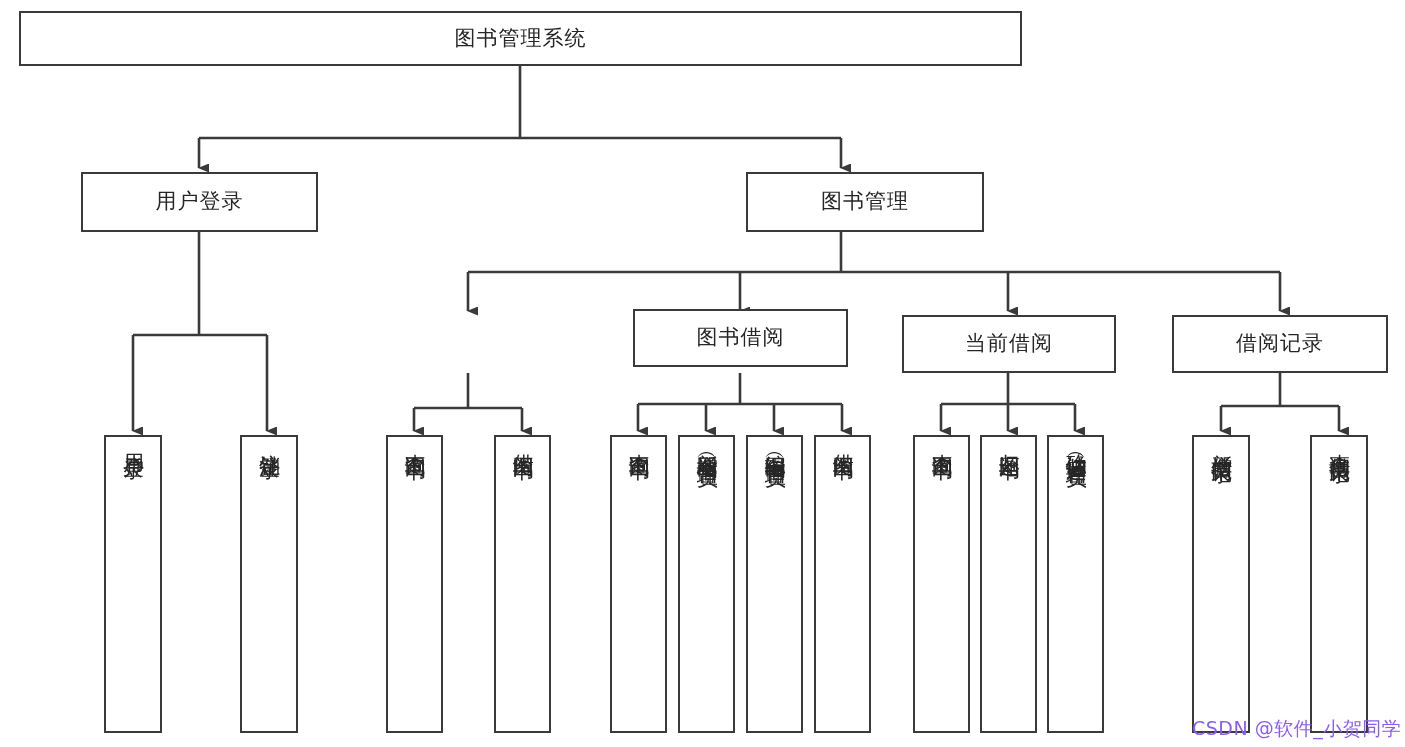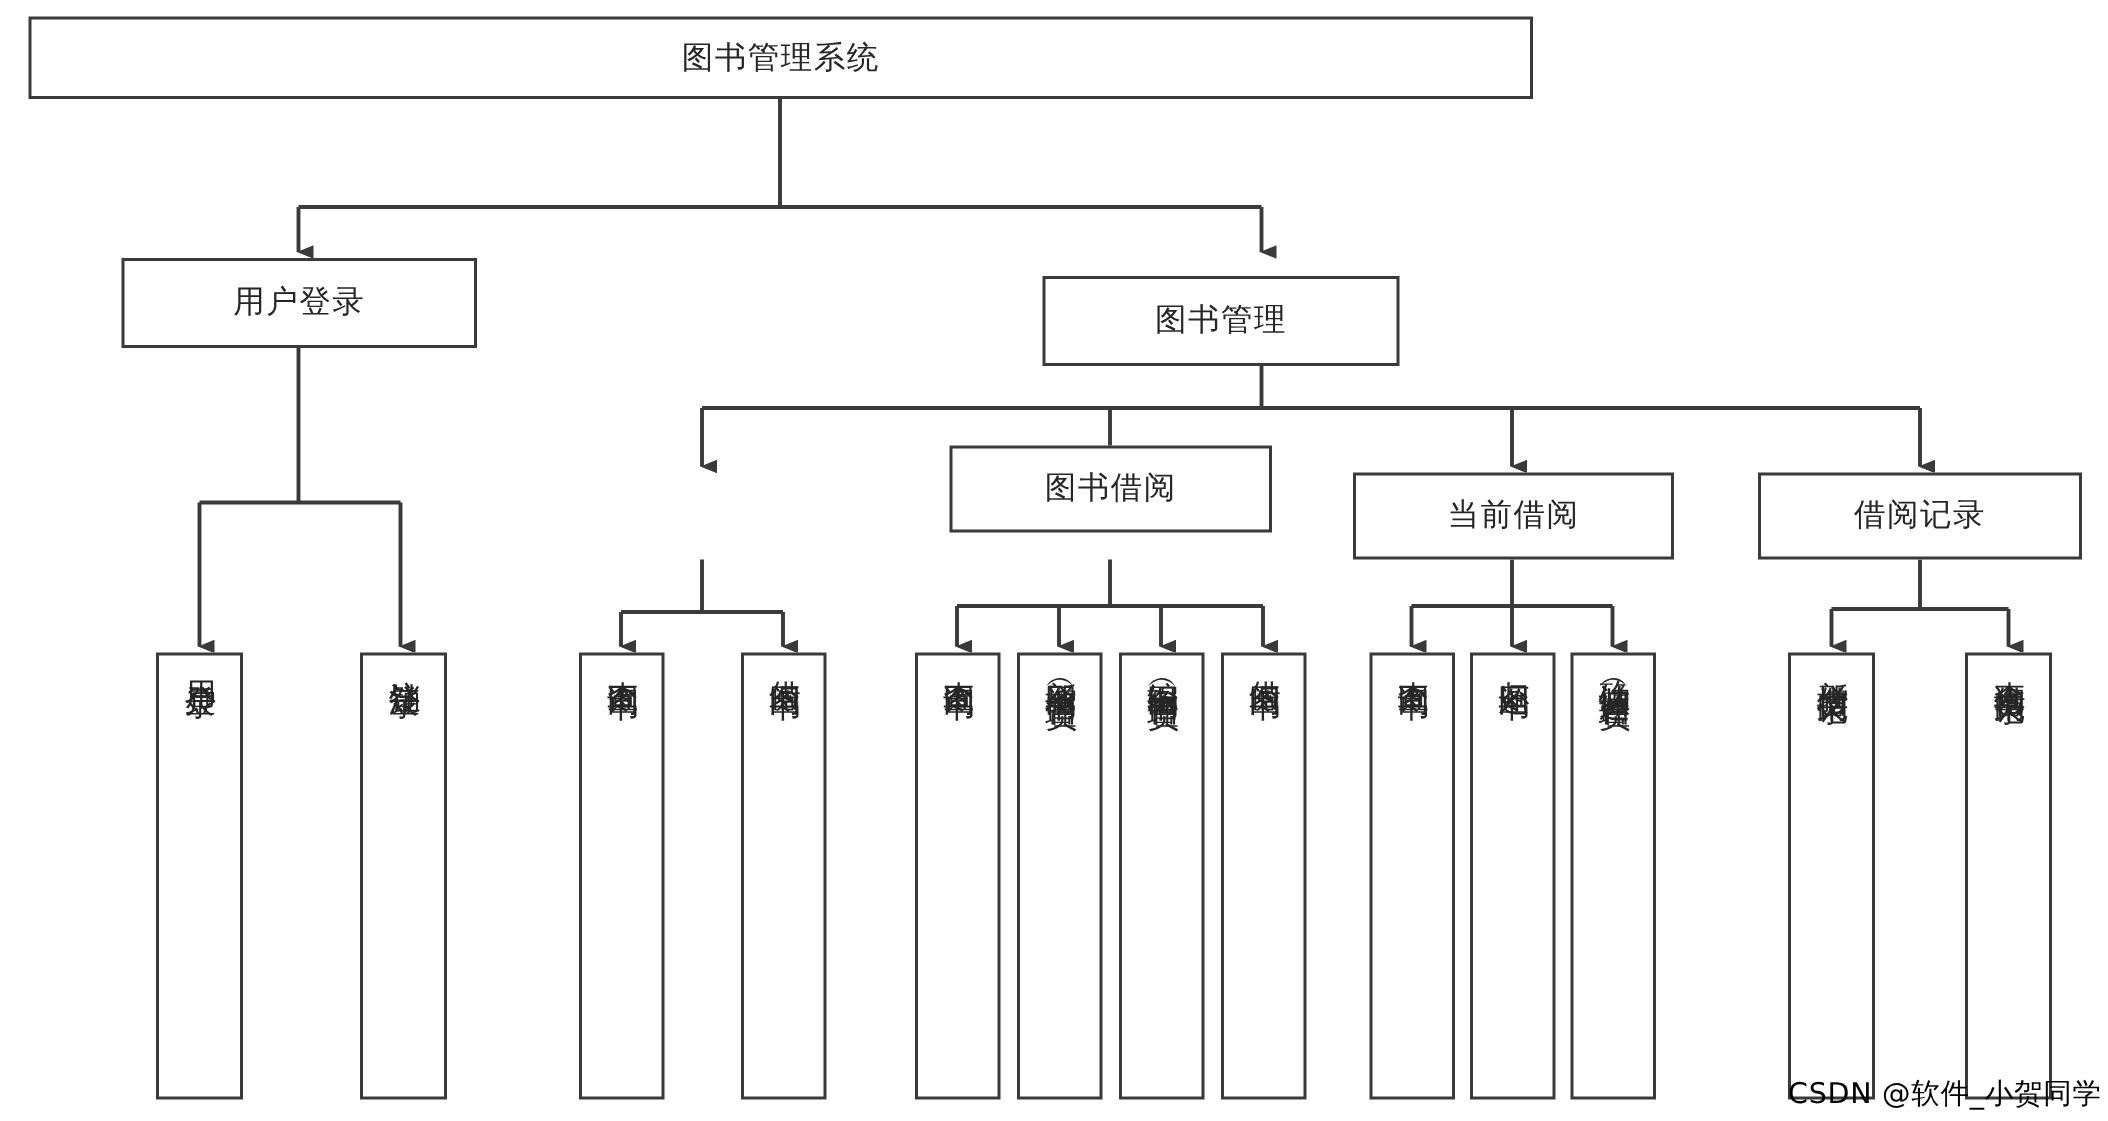--- a/index.html
+++ b/index.html
@@ -53,21 +53,21 @@
     font-size: 21px;
     line-height: 1.32;
     letter-spacing: 2px;
     color: #262626;
     text-align: center;
     white-space: nowrap;
   }
   .watermark {
     position: absolute;
     font-size: 19px;
-    color: #000000;
+    color: #8b5cf6;
     letter-spacing: 0.5px;
     white-space: nowrap;
     font-family: "DejaVu Sans", "Liberation Sans", sans-serif;
   }
 </style>
 </head>
 <body>
 
 <div id="diagram-root">
 
@@ -123,25 +123,25 @@
     </g>
   </svg>
 
   <div class="node horiz" style="left:19px; top:11px; width:1003px; height:55px;">
     <span>图书管理系统</span>
   </div>
 
   <div class="node horiz" style="left:81px; top:172px; width:237px; height:60px;">
     <span>用户登录</span>
   </div>
-  <div class="node horiz" style="left:695px; top:172px; width:238px; height:60px;margin-top:12px;">
+  <div class="node horiz" style="left:746px; top:172px; width:238px; height:60px;">
     <span>图书管理</span>
   </div>
 
-  <div class="node horiz" style="left:633px; top:297px; width:215px; height:58px;">
+  <div class="node horiz" style="left:633px; top:309px; width:215px; height:58px;">
     <span>图书借阅</span>
   </div>
   <div class="node horiz" style="left:902px; top:315px; width:214px; height:58px;">
     <span>当前借阅</span>
   </div>
   <div class="node horiz" style="left:1172px; top:315px; width:216px; height:58px;justify-content:center;">
     <span>借阅记录</span>
   </div>
 
   <div class="node vert" style="left:104px; top:435px; width:58px; height:298px;">

